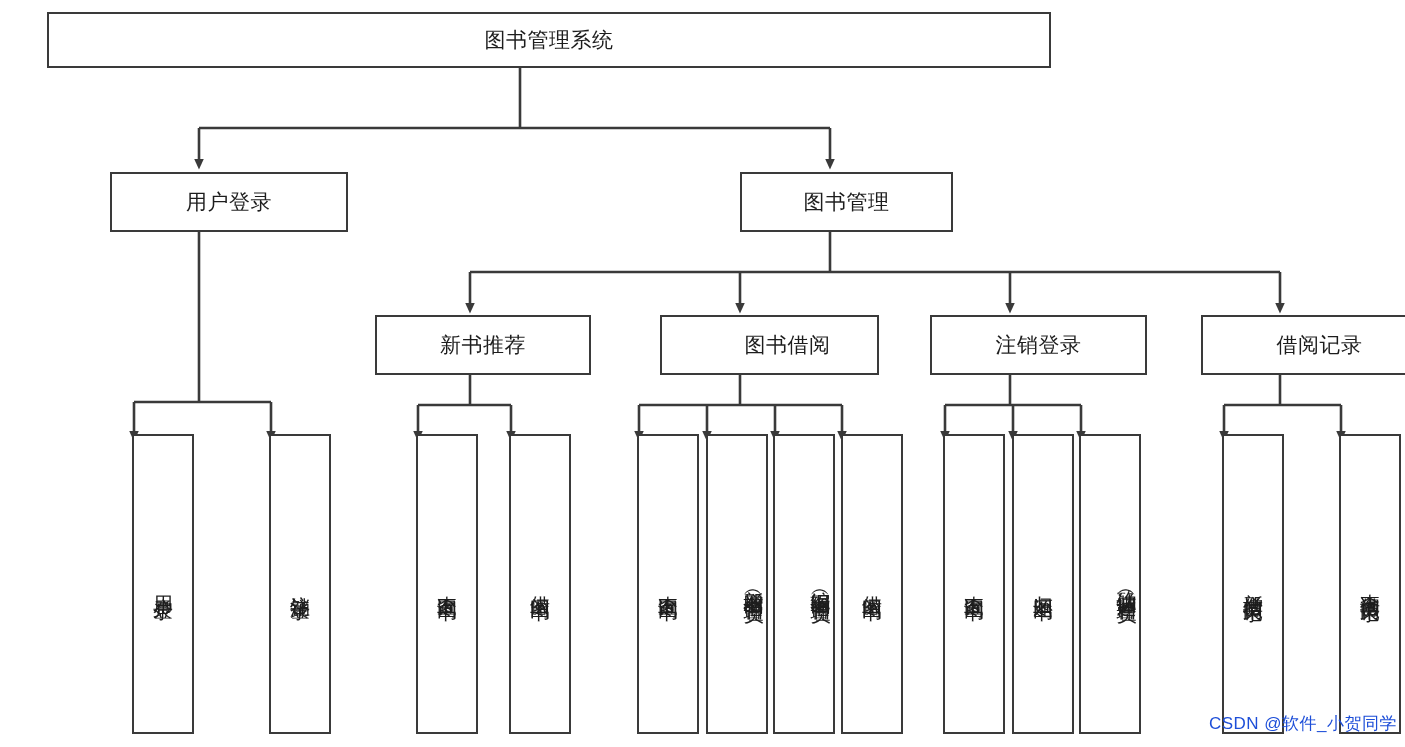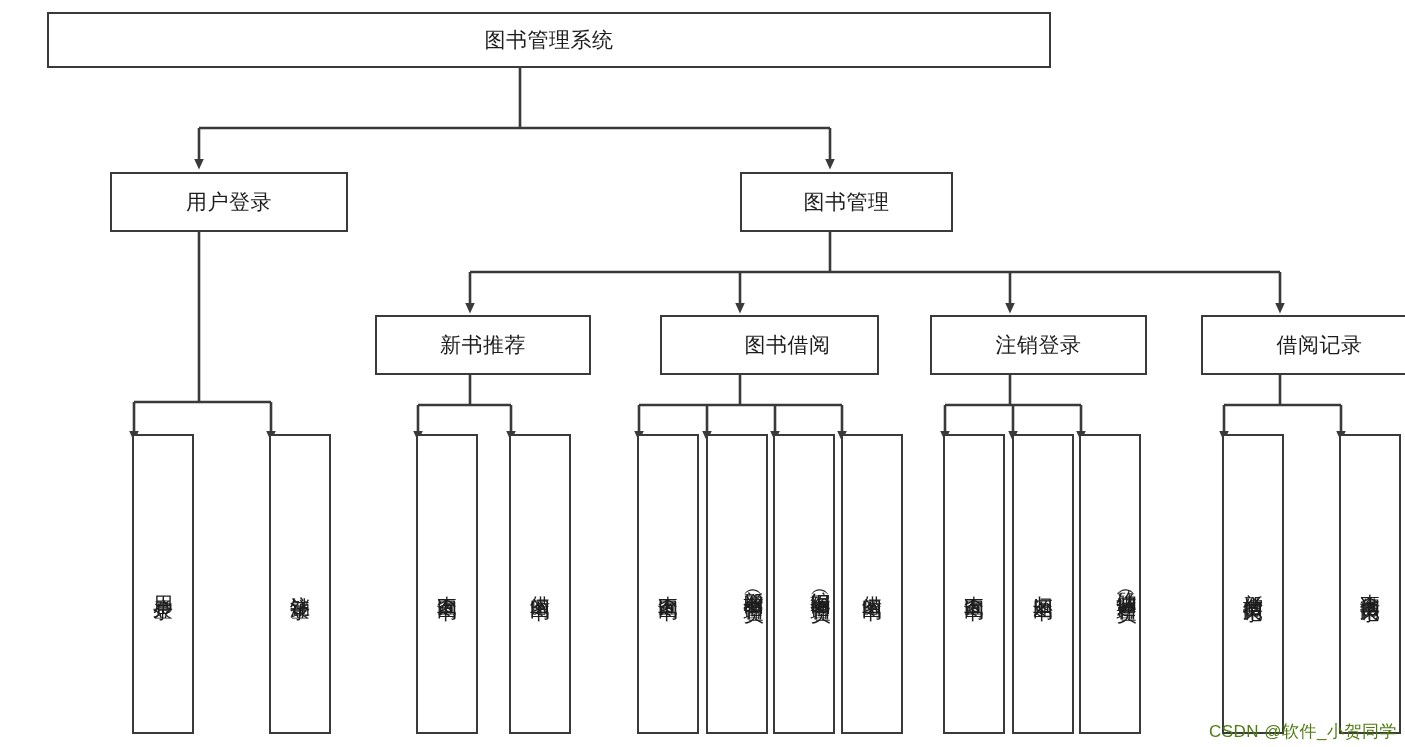--- a/index.html
+++ b/index.html
@@ -48,23 +48,23 @@
     line-height: 1.25;
     letter-spacing: 2px;
     padding: 6px 0;
   }
   .node.vertical.top-align {
     align-items: flex-start;
   }
   #watermark {
     position: absolute;
     right: 8px;
-    bottom: 4px;
+    bottom: 12px;
     font-size: 17px;
-    color: #4d7c0f;
+    color: #1d4ed8;
     letter-spacing: 0.5px;
     pointer-events: none;
     white-space: nowrap;
   }
 </style>
 </head>
 <body>
 
 <div id="diagram-root">
 

